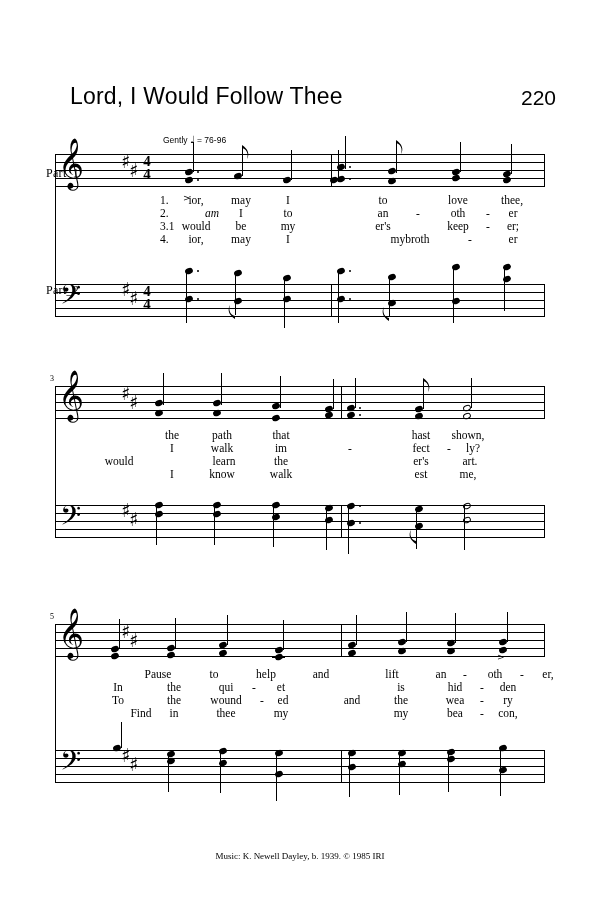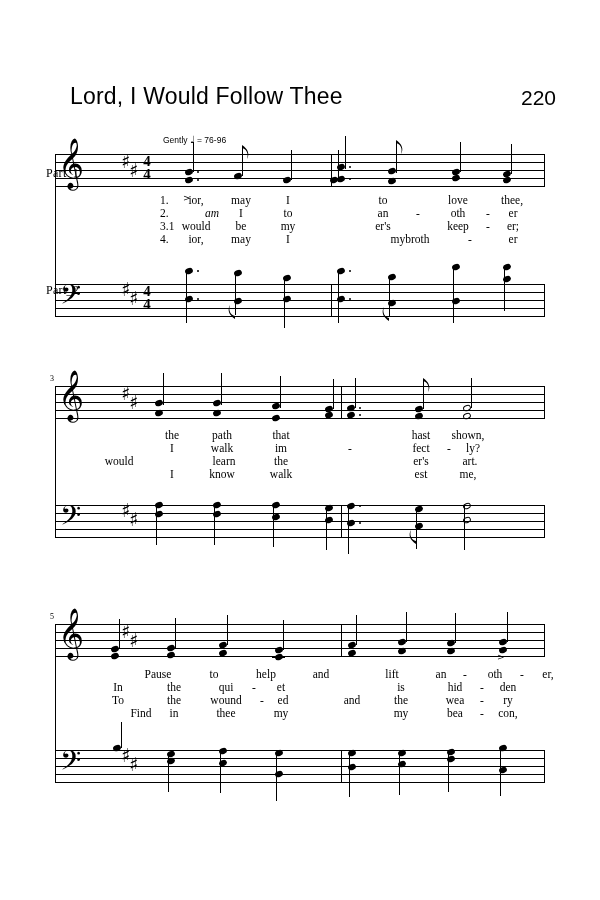--- a/index.html
+++ b/index.html
@@ -683,14 +683,15 @@
     <div class="nh" style="left:447px; top:144px;"></div>
     <div class="stem" style="left:448px; top:140px; height:40px;"></div>
 
     <div class="nh" style="left:499px; top:133px;"></div>
     <div class="nh" style="left:499px; top:155px;"></div>
     <div class="stem" style="left:500px; top:136px; height:48px;"></div>
 
     <div class="barline" style="left:544px; top:138px;"></div>
   </div>
 
+  <div class="credit">Music: K. Newell Dayley, b. 1939. © 1985 IRI</div>
 
 </div>
 
 </body></html>

